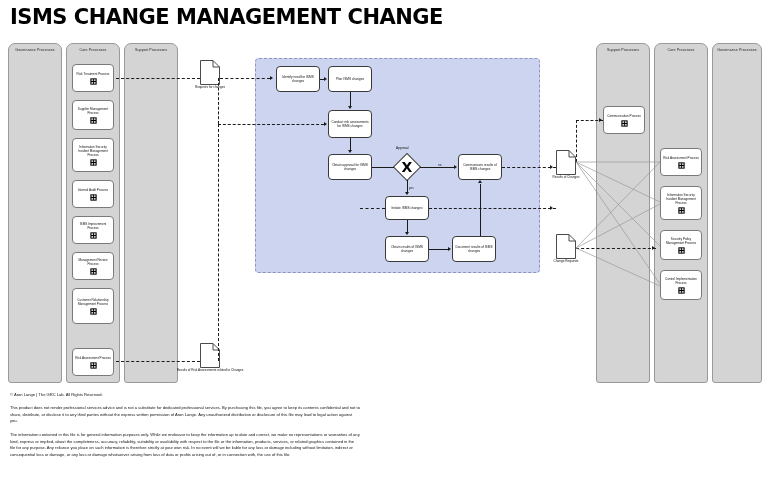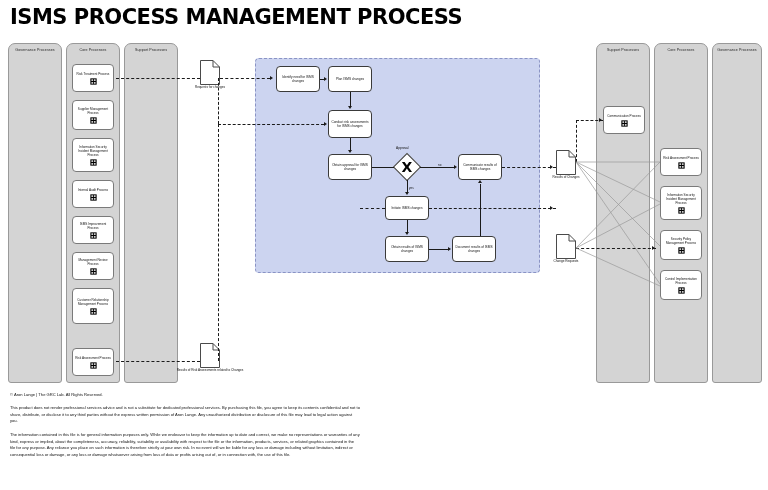--- a/index.html
+++ b/index.html
@@ -169,21 +169,21 @@
     left: 10px; top: 392px;
     width: 350px;
     color: #111111;
   }
   #footer .copy { font-size: 4.1px; margin-bottom: 7px; line-height: 1.5; }
   #footer p.para { font-size: 4.1px; line-height: 1.62; margin-bottom: 7px; }
 </style>
 </head>
 <body>
 
-<div id="title">ISMS PROCESS MANAGEMENT PROCESS</div>
+<div id="title">ISMS CHANGE MANAGEMENT CHANGE</div>
 
 <div id="canvas">
 
   <div class="lane" style="left:8px; top:5px; width:54px; height:340px;">
     <div class="lane-label">Governance Processes</div>
   </div>
 
   <div class="lane" style="left:66px; top:5px; width:54px; height:340px;">
     <div class="lane-label">Core Processes</div>
   </div>

